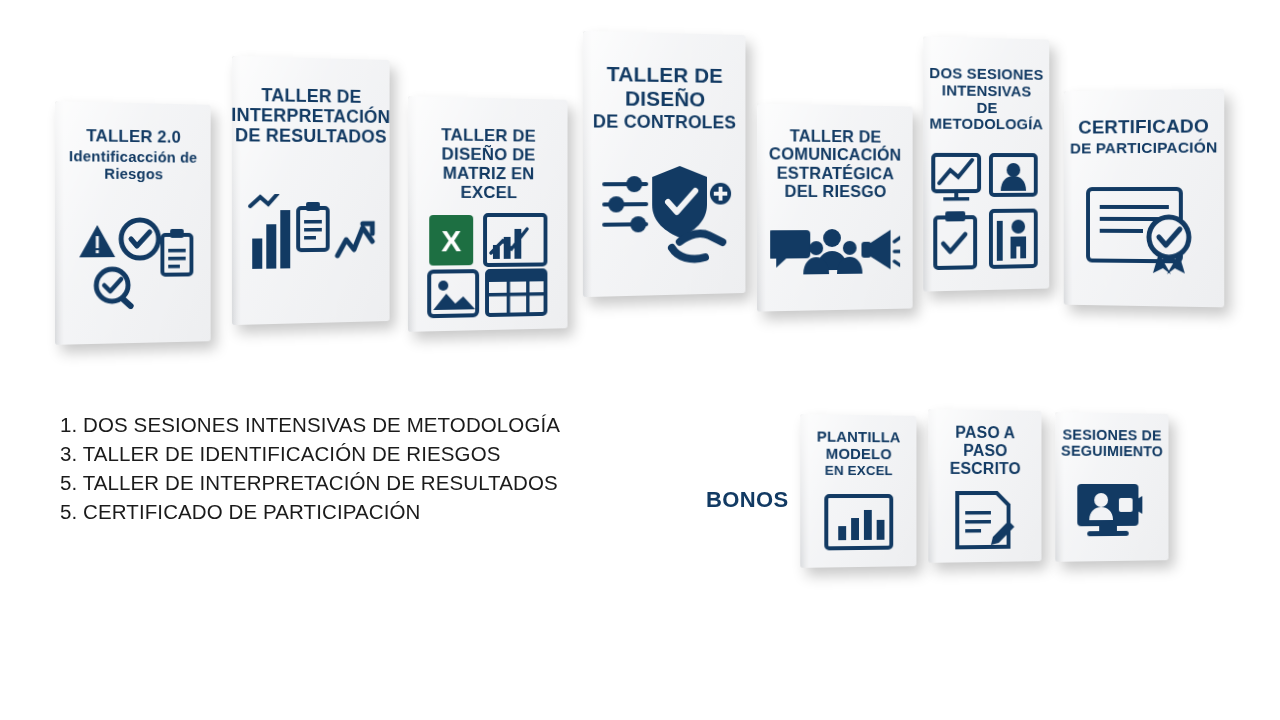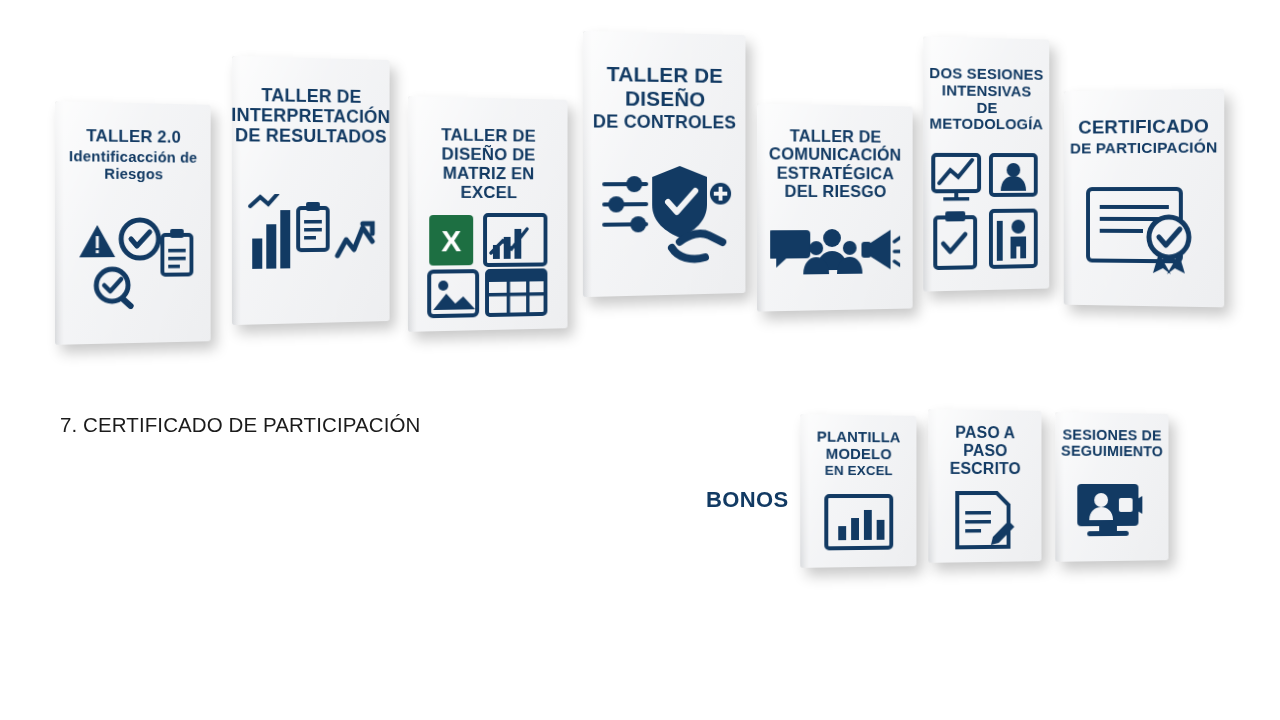--- a/index.html
+++ b/index.html
@@ -248,21 +248,24 @@
         <rect x="14" y="44" width="44" height="4"></rect>
         <circle cx="84" cy="52" r="20" fill="#f2f3f5" stroke="#123a63" stroke-width="5"></circle>
         <path d="M74 52 l7 8 14 -16" fill="none" stroke="#123a63" stroke-width="5" stroke-linecap="round" stroke-linejoin="round"></path>
         <path d="M74 68 l-6 20 10 -5 8 6 z"></path>
         <path d="M94 68 l6 20 -10 -5 -8 6 z"></path>
       </svg>
     </div>
   </div>
 
   <div class="list">
-    <div>7. CERTIFICADO DE PARTICIPACIÓN</div>
+    <div>1. DOS SESIONES INTENSIVAS DE METODOLOGÍA</div>
+    <div>3. TALLER DE IDENTIFICACIÓN DE RIESGOS</div>
+    <div>5. TALLER DE INTERPRETACIÓN DE RESULTADOS</div>
+    <div>5. CERTIFICADO DE PARTICIPACIÓN</div>
   </div>
 
   <div class="bonos-label">BONOS</div>
 
   <div class="book tilt-l" style="left:800px;top:415px;width:118px;height:152px;">
     <div class="spine"></div>
     <div class="sheen"></div>
     <div class="title" style="font-size:15px;margin-top:14px;">
       <span>PLANTILLA MODELO</span>
       <span class="sub" style="font-size:13.5px;text-transform:uppercase;">EN EXCEL</span>

